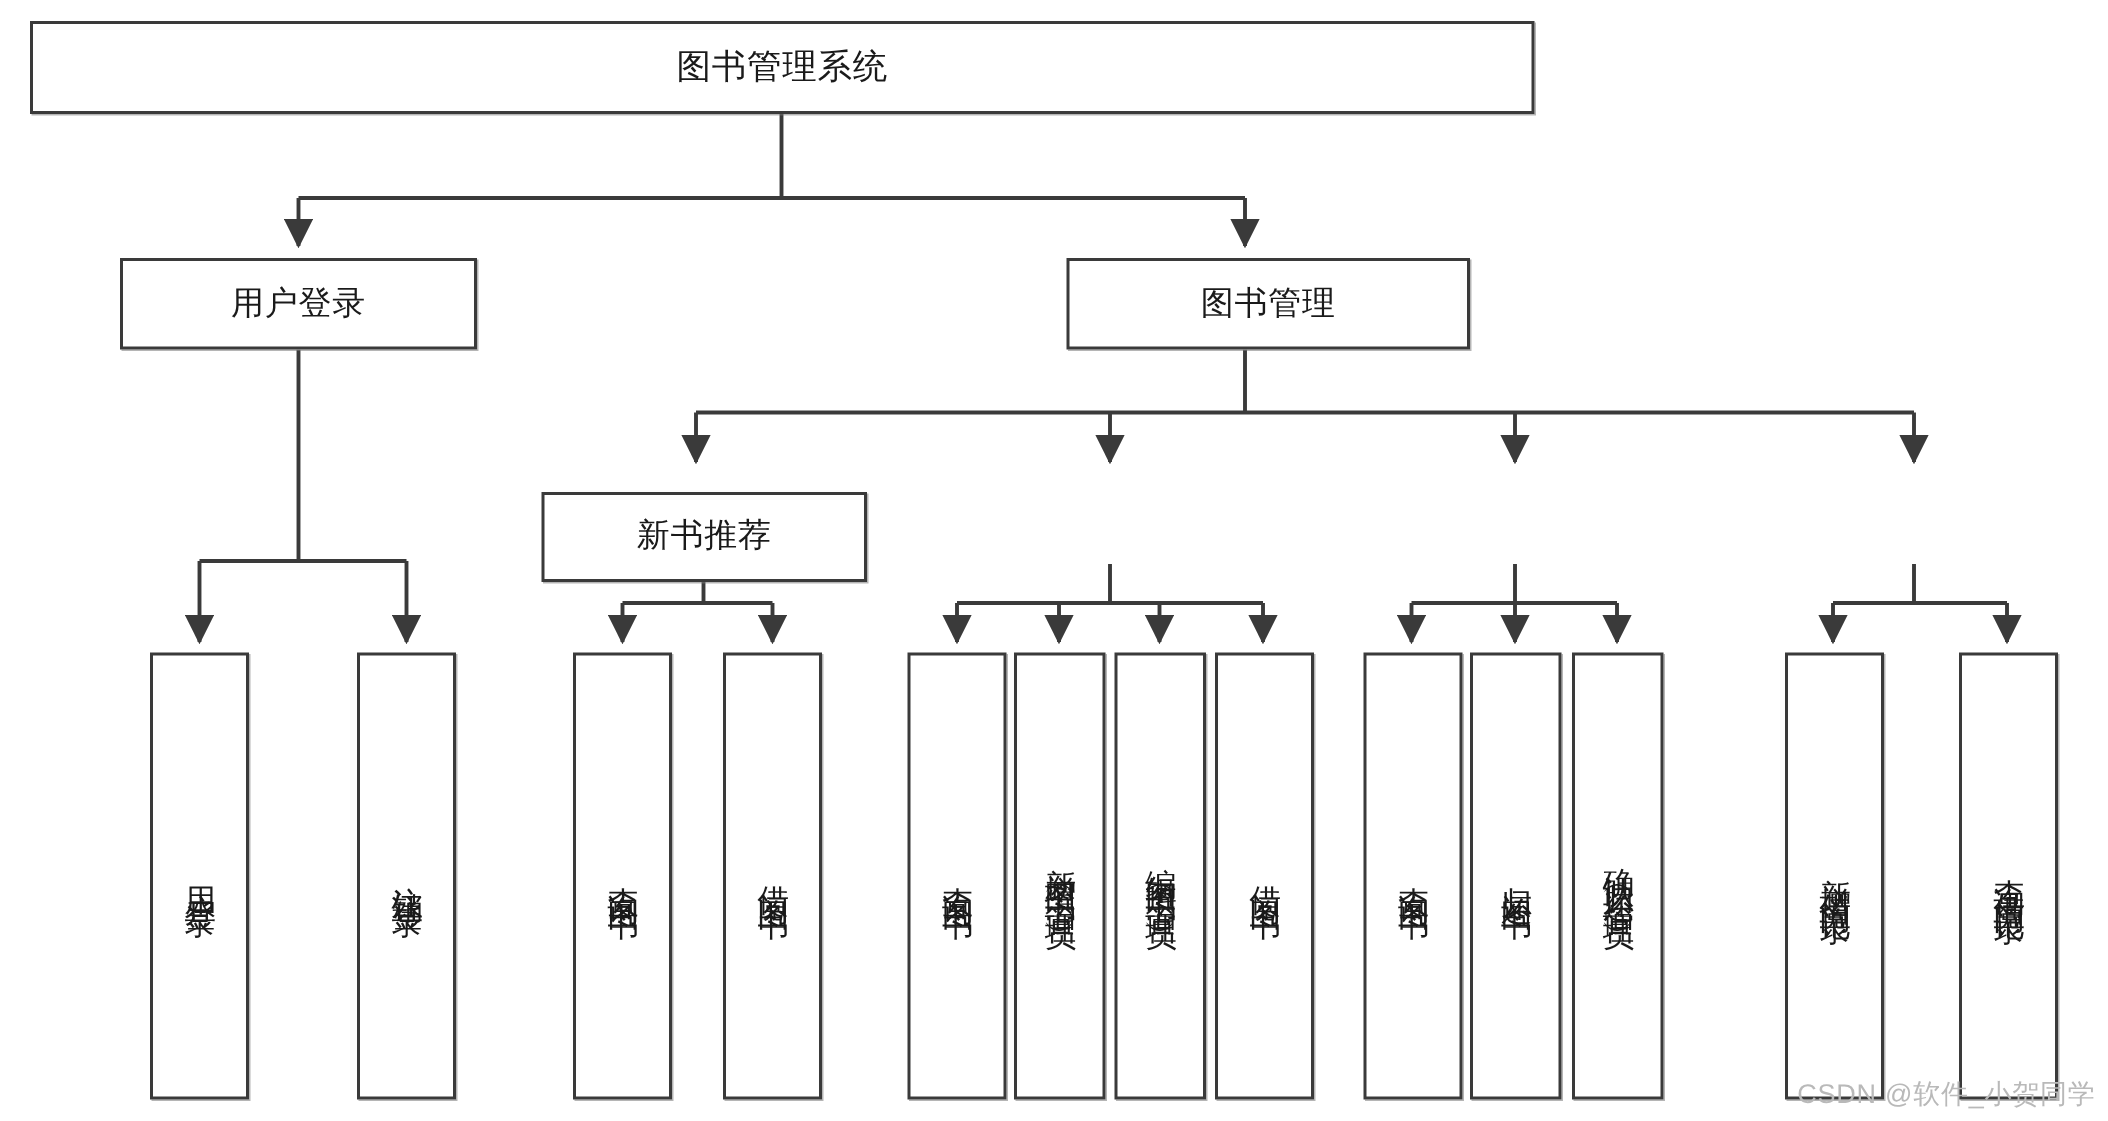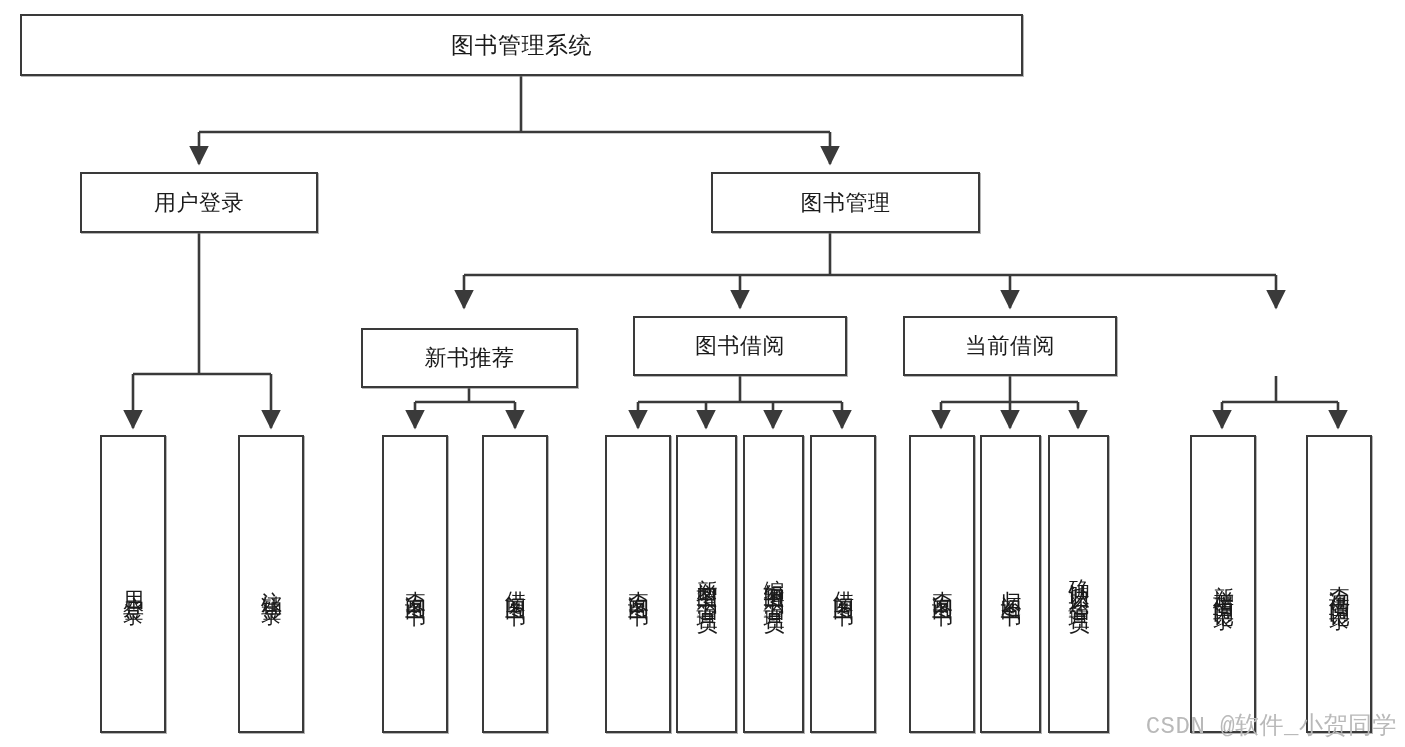--- a/index.html
+++ b/index.html
@@ -57,24 +57,24 @@
     text-orientation: upright;
     font-size: 21px;
     letter-spacing: 5px;
     line-height: 1.0;
     white-space: nowrap;
   }
   .watermark {
     position: absolute;
     right: 8px;
     bottom: 6px;
-    font-size: 24px;
+    font-size: 18px;
     color: #b9b9b9;
     letter-spacing: 0.5px;
-    font-family: Liberation Mono, monospace;
+    font-family: Liberation Sans, sans-serif;
     white-space: nowrap;
   }
 </style>
 </head>
 <body>
 
 <div id="canvas">
 
   <svg id="edges" viewBox="0 0 1405 747" width="1405" height="747">
     <defs>
@@ -135,27 +135,21 @@
   </div>
 
   <div class="node horizontal" style="left:711px; top:172px; width:269px; height:61px;">
     <span class="label">图书管理</span>
   </div>
 
   <div class="node horizontal" style="left:361px; top:328px; width:217px; height:60px;">
     <span class="label">新书推荐</span>
   </div>
 
-  <div class="node horizontal" style="left:633px; top:316px; width:214px; height:60px;">
-    <span class="label">图书借阅</span>
-  </div>
-
-  <div class="node horizontal" style="left:903px; top:316px; width:214px; height:60px;">
-    <span class="label">当前借阅</span>
-  </div>
+
 
 
   <div class="node vertical" style="left:100px; top:435px; width:66px; height:298px;">
     <span class="label">用户登录</span>
   </div>
 
   <div class="node vertical" style="left:238px; top:435px; width:66px; height:298px;">
     <span class="label">注销登录</span>
   </div>
 

